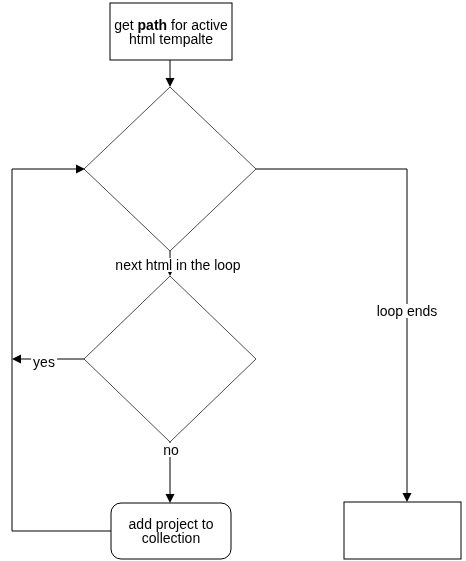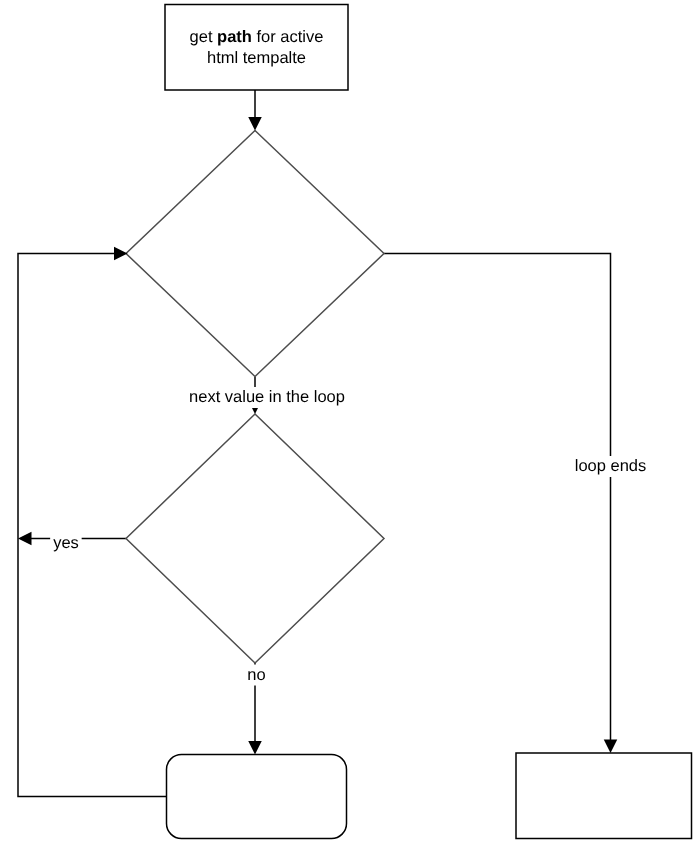--- a/index.html
+++ b/index.html
@@ -37,21 +37,21 @@
     stroke: #000000;
     stroke-width: 1;
   }
   .arrow-head {
     fill: #000000;
     stroke: none;
   }
   .node-text, .edge-label {
     position: absolute;
     font-family: "Liberation Sans", sans-serif;
-    font-size: 11px;
+    font-size: 14px;
     color: #000000;
     line-height: 14px;
     text-align: center;
     white-space: nowrap;
     user-select: none;
   }
   .node-text {
     transform: translate(-50%, -50%);
   }
   .edge-label {
@@ -94,20 +94,21 @@
         <polygon points="407,502 402.5,493 411.5,493" class="arrow-head"></polygon>
         <polygon points="12,359 21,354.5 21,363.5" class="arrow-head"></polygon>
         <polygon points="85,169 76,164.5 76,173.5" class="arrow-head"></polygon>
       </g>
   </svg>
 
   <div class="node-text" id="label-get-path" style="left: 171px; top: 31.5px;">get <b>path</b> for active<br>html tempalte</div>
 
 
 
+  <div class="node-text" id="label-add-project" style="left: 171px; top: 531px;">add project to<br>collection</div>
 
 
-  <div class="edge-label" id="edge-label-next-value" style="left: 178px; top: 265px;">next value in the loop</div>
+  <div class="edge-label" id="edge-label-next-value" style="left: 178px; top: 265px;">next html in the loop</div>
   <div class="edge-label" id="edge-label-loop-ends" style="left: 407px; top: 311px;">loop ends</div>
   <div class="edge-label" id="edge-label-yes" style="left: 44px; top: 362px;">yes</div>
   <div class="edge-label" id="edge-label-no" style="left: 171px; top: 450px;">no</div>
 
 </div>
 
 </body></html>

